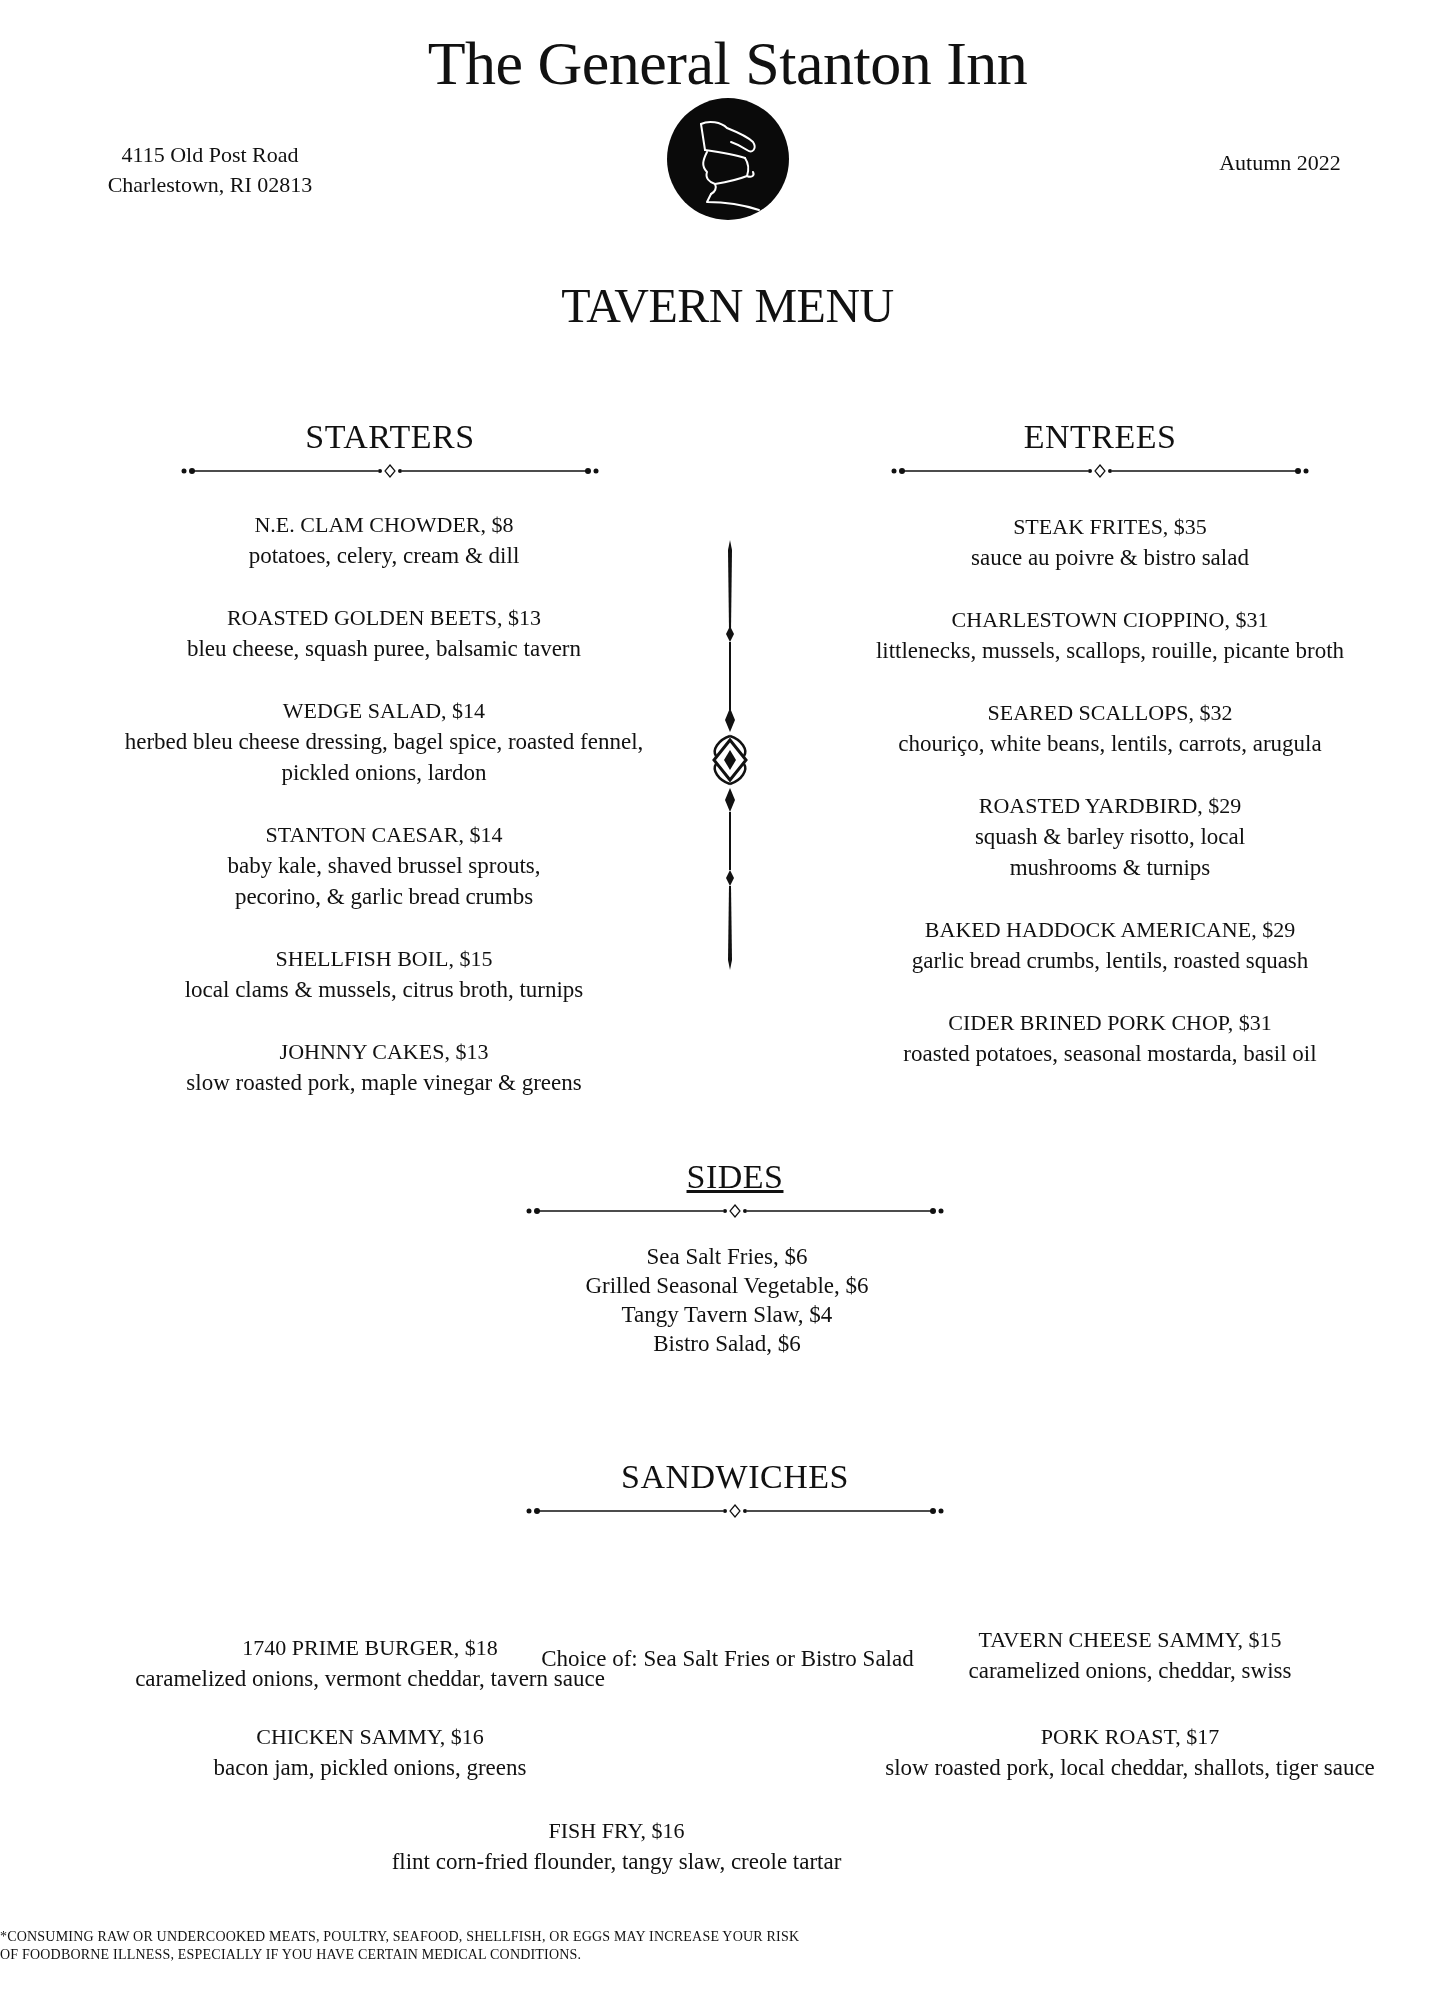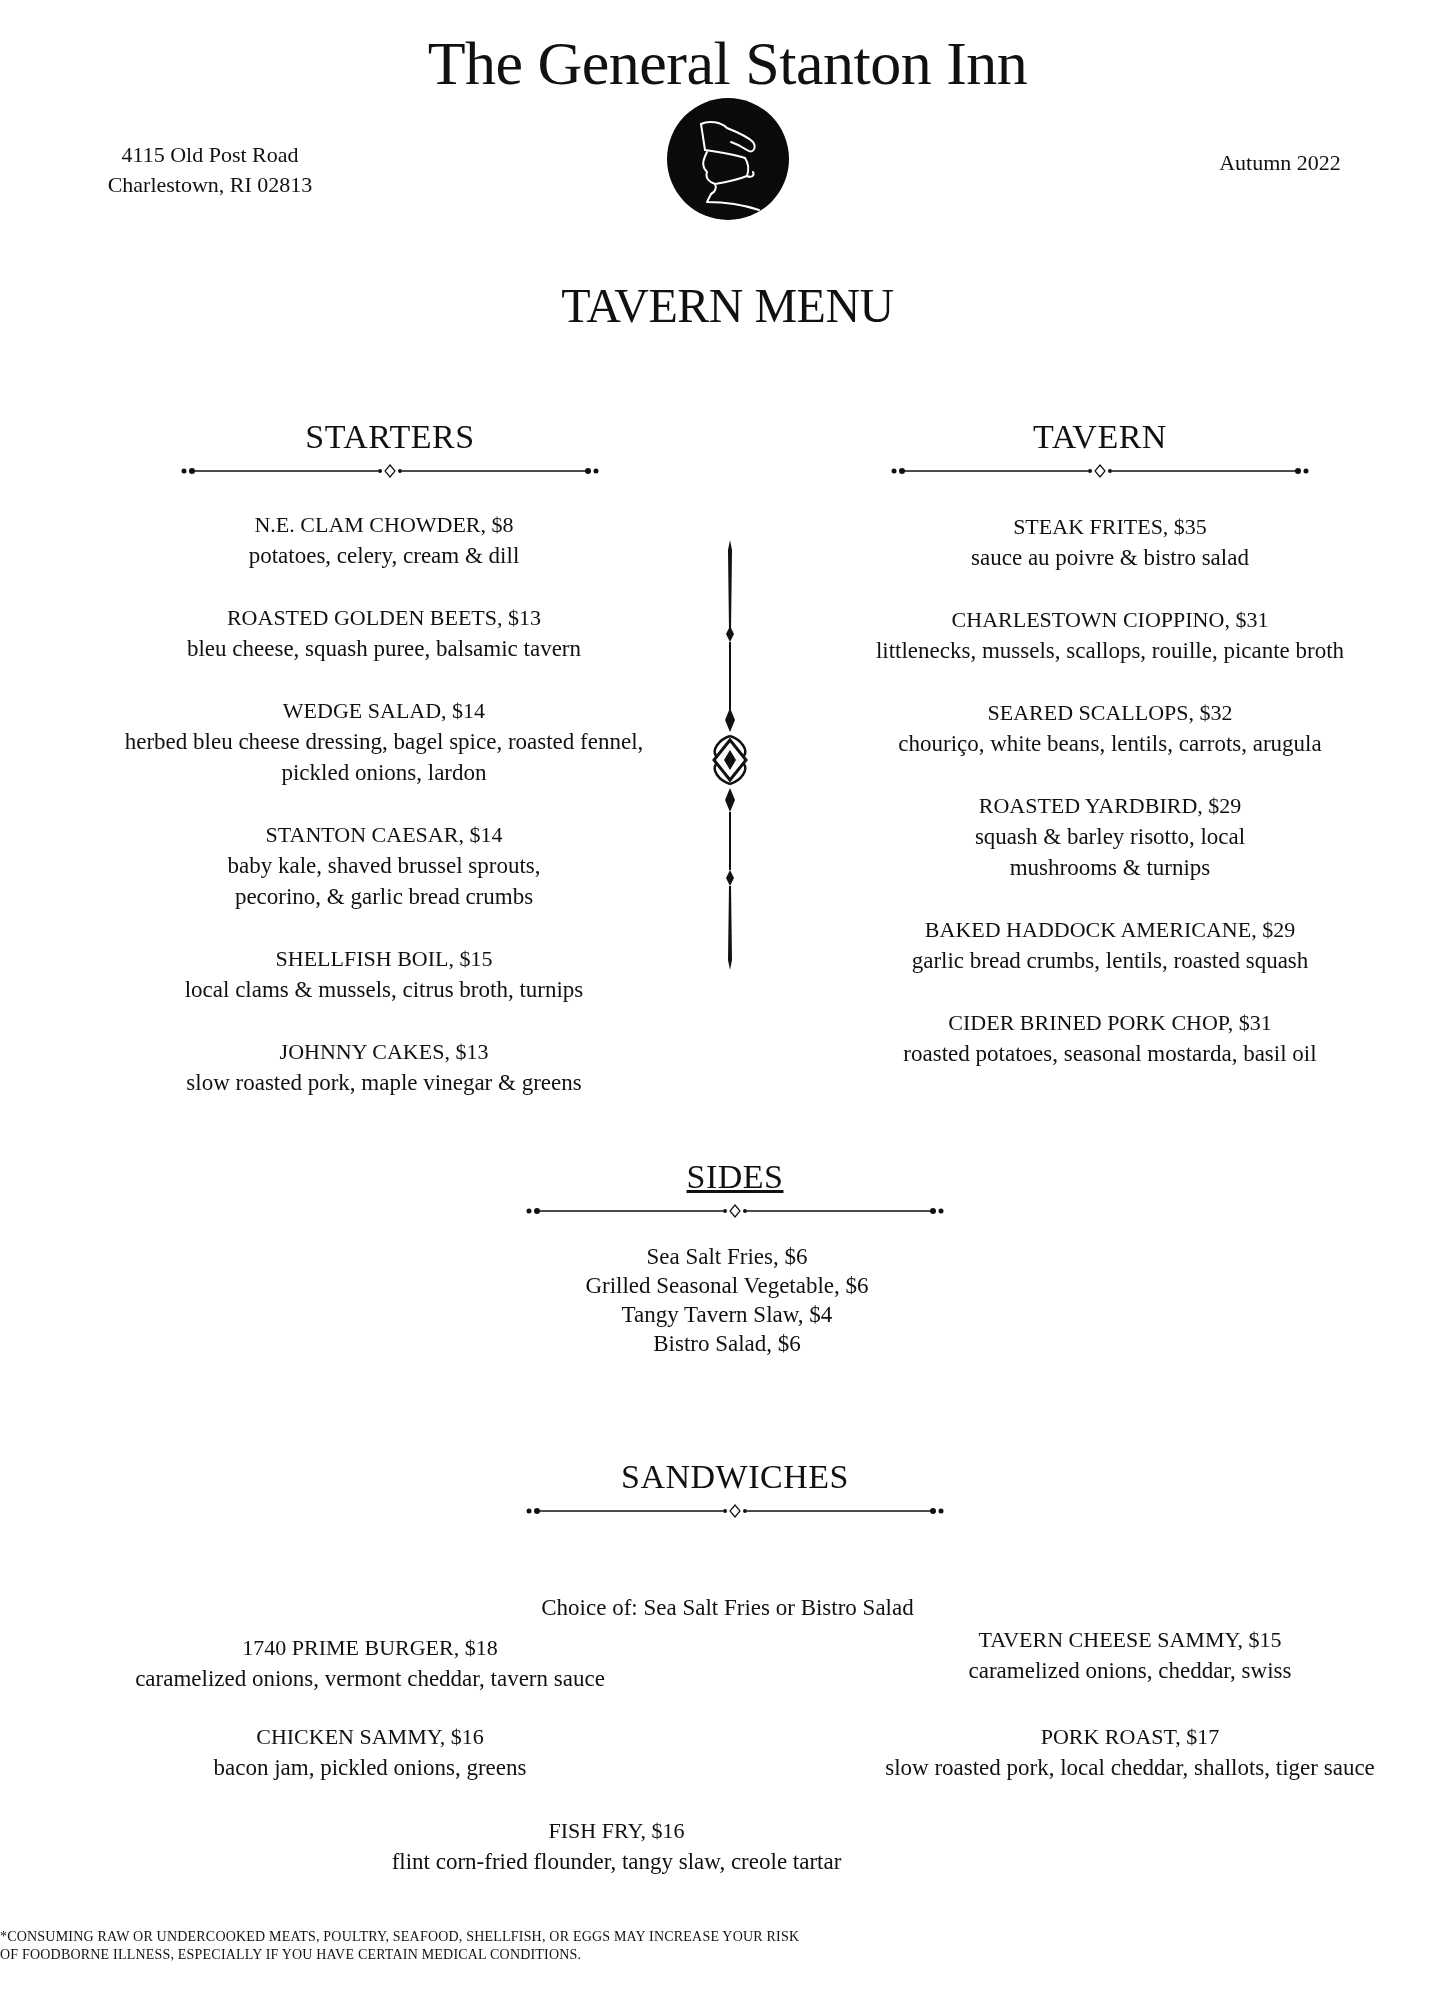--- a/index.html
+++ b/index.html
@@ -110,21 +110,21 @@
     <path d="M30 210 L36 220 L30 230 L24 220 Z" fill="#111"></path>
     <path d="M30 244 C18 240, 12 230, 16 224 M30 244 C42 240, 48 230, 44 224" fill="none" stroke="#111" stroke-width="2.5"></path>
     <path d="M30 248 L35 260 L30 272 L25 260 Z" fill="#111"></path>
     <line x1="30" y1="272" x2="30" y2="330" stroke="#111" stroke-width="2"></line>
     <path d="M30 330 L34 338 L30 346 L26 338 Z" fill="#111"></path>
     <path d="M29 346 L31 346 L32 420 L30 430 L28 420 Z" fill="#111"></path>
   </svg>
 </div>
 
 <div class="abs" style="top:418px; left:890px; width:420px;">
-  <div class="sec-head">TAVERN</div>
+  <div class="sec-head">ENTREES</div>
   <div class="divider" style="margin-top:8px;">
     <svg viewBox="0 0 420 14" preserveAspectRatio="none">
       <circle cx="4" cy="7" r="2.5" fill="#111"></circle>
         <circle cx="12" cy="7" r="3" fill="#111"></circle>
       <line x1="12" y1="7" x2="198" y2="7" stroke="#111" stroke-width="1.5"></line>
       <circle cx="200" cy="7" r="2" fill="#111"></circle>
       <path d="M210 1 L215 7 L210 13 L205 7 Z" fill="none" stroke="#111" stroke-width="1.2"></path>
       <circle cx="220" cy="7" r="2" fill="#111"></circle>
       <line x1="222" y1="7" x2="408" y2="7" stroke="#111" stroke-width="1.5"></line>
       <circle cx="408" cy="7" r="3" fill="#111"></circle>
@@ -194,21 +194,21 @@
       <circle cx="200" cy="7" r="2" fill="#111"></circle>
       <path d="M210 1 L215 7 L210 13 L205 7 Z" fill="none" stroke="#111" stroke-width="1.2"></path>
       <circle cx="220" cy="7" r="2" fill="#111"></circle>
       <line x1="222" y1="7" x2="408" y2="7" stroke="#111" stroke-width="1.5"></line>
       <circle cx="408" cy="7" r="3" fill="#111"></circle>
         <circle cx="416" cy="7" r="2.5" fill="#111"></circle>
     </svg>
   </div>
 </div>
 
-<div class="abs choice" style="top:1595px; left:0; width:1455px;">Choice of: Sea Salt Fries or Bistro Salad</div>
+<div class="abs choice" style="top:1646px; left:0; width:1455px;">Choice of: Sea Salt Fries or Bistro Salad</div>
 
 <div class="abs col" style="top:1625px; left:40px; width:660px;margin-top:8px;">
   <div class="item-name">1740 PRIME BURGER, $18</div>
   <div class="item-desc">caramelized onions, vermont cheddar, tavern sauce</div>
 </div>
 <div class="abs col" style="top:1625px; left:800px; width:660px;">
   <div class="item-name">TAVERN CHEESE SAMMY, $15</div>
   <div class="item-desc">caramelized onions, cheddar, swiss</div>
 </div>
 <div class="abs col" style="top:1722px; left:40px; width:660px;">

